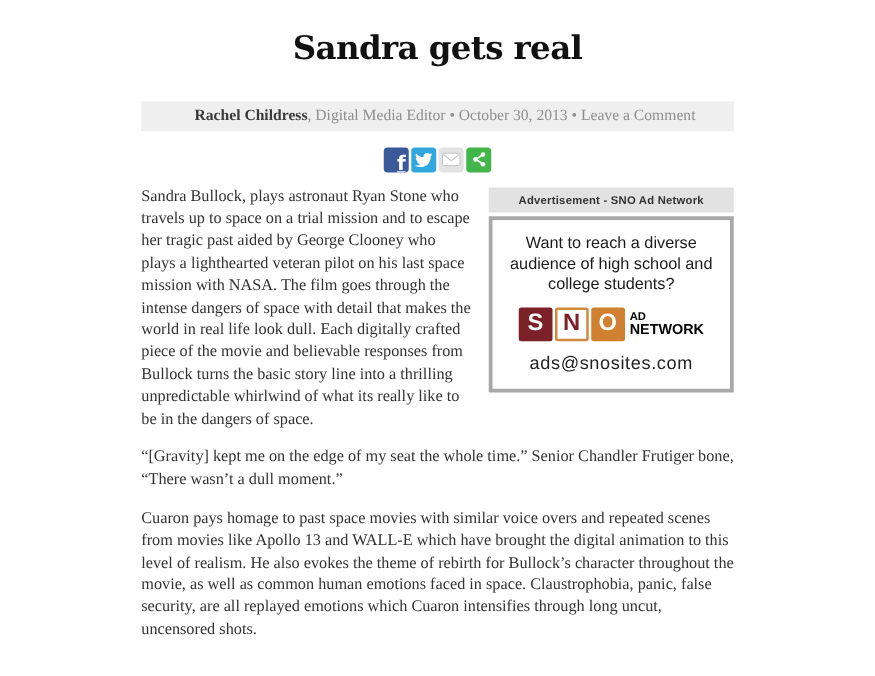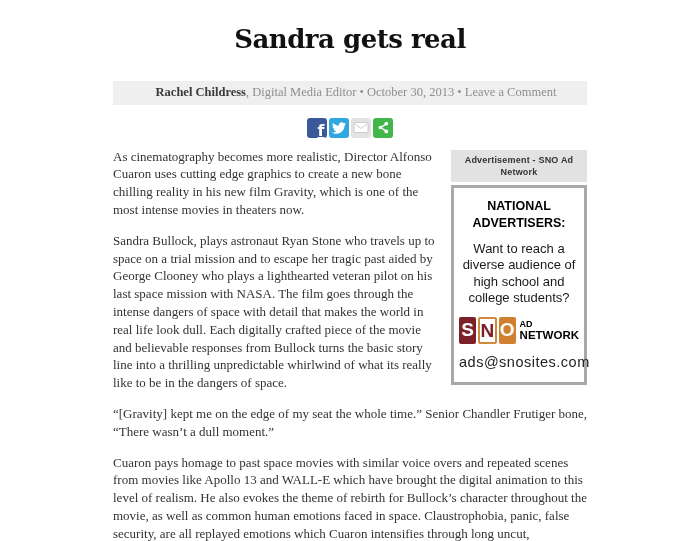--- a/index.html
+++ b/index.html
@@ -65,21 +65,21 @@
   .share-btn.sh { background: #43b649; }
   .article-body {
     font-size: 13px;
     line-height: 1.37;
     color: #333;
   }
   .article-body p { margin: 0 0 13px 0; }
   
   .ad {
     float: right;
-    width: 136px;
+    width: 196px;
     margin: 2px 0 8px 13px;
   }
   .ad-header {
     background: #e2e2e2;
     font-family: "Liberation Sans", sans-serif;
     font-weight: bold;
     font-size: 9px;
     letter-spacing: 0.2px;
     color: #333;
     text-align: center;
@@ -176,35 +176,33 @@
         <circle cx="11.5" cy="12.8" r="2.3" fill="#ffffff"></circle>
       </svg>
     </a>
   </div>
 
   <div class="article-body clearfix">
 
     <div class="ad">
       <div class="ad-header">Advertisement - SNO Ad Network</div>
       <div class="ad-box">
-        <div class="ad-headline">NATIONAL ADVERTISERS:</div>
         <div class="ad-pitch">Want to reach a diverse audience of high school and college students?</div>
         <div class="ad-logo">
           <span class="logo-sq sq-s">S</span>
           <span class="logo-sq sq-n">N</span>
           <span class="logo-sq sq-o">O</span>
           <span class="logo-suffix">
             <div class="suffix-top">AD</div>
             <div class="suffix-bottom">NETWORK</div>
           </span>
         </div>
         <a class="ad-email" href="#">ads@snosites.com</a>
       </div>
     </div>
 
-    <p>As cinematography becomes more realistic, Director Alfonso Cuaron uses cutting edge graphics to create a new bone chilling reality in his new film Gravity, which is one of the most intense movies in theaters now.</p>
     <p>Sandra Bullock, plays astronaut Ryan Stone who travels up to space on a trial mission and to escape her tragic past aided by George Clooney who plays a lighthearted veteran pilot on his last space mission with NASA. The film goes through the intense dangers of space with detail that makes the world in real life look dull. Each digitally crafted piece of the movie and believable responses from Bullock turns the basic story line into a thrilling unpredictable whirlwind of what its really like to be in the dangers of space.</p>
     <p>“[Gravity] kept me on the edge of my seat the whole time.” Senior Chandler Frutiger bone, “There wasn’t a dull moment.”</p>
     <p>Cuaron pays homage to past space movies with similar voice overs and repeated scenes from movies like Apollo 13 and WALL-E which have brought the digital animation to this level of realism. He also evokes the theme of rebirth for Bullock’s character throughout the movie, as well as common human emotions faced in space. Claustrophobia, panic, false security, are all replayed emotions which Cuaron intensifies through long uncut, uncensored shots.</p>
 
   </div>
 
 </div>
 
 </body></html>

